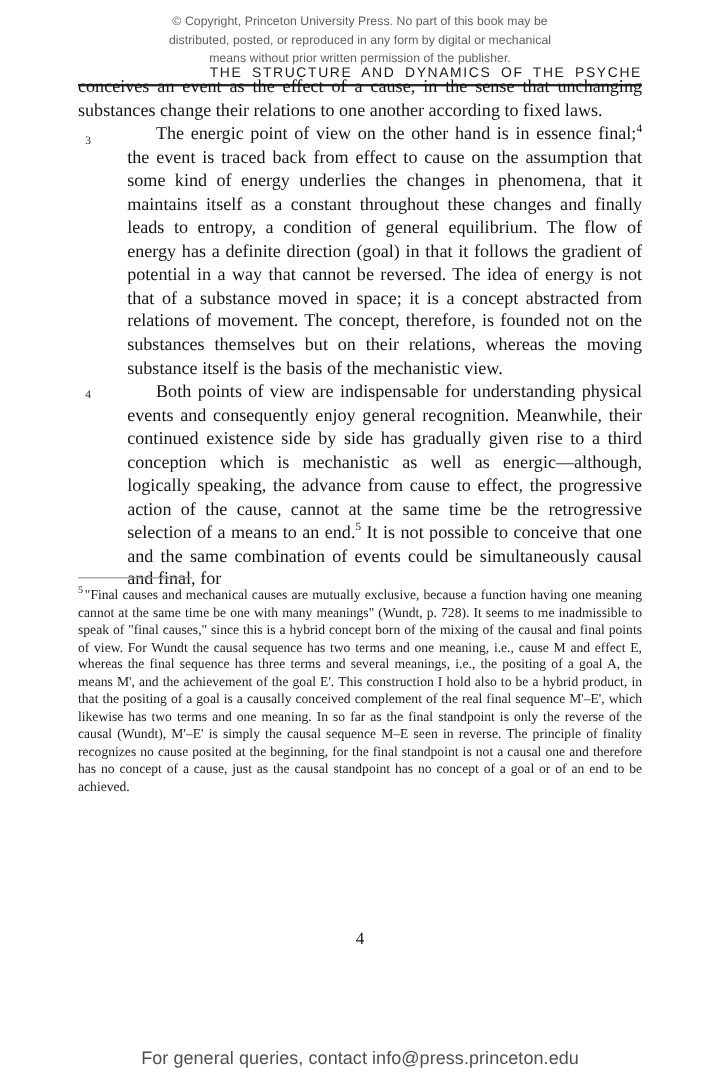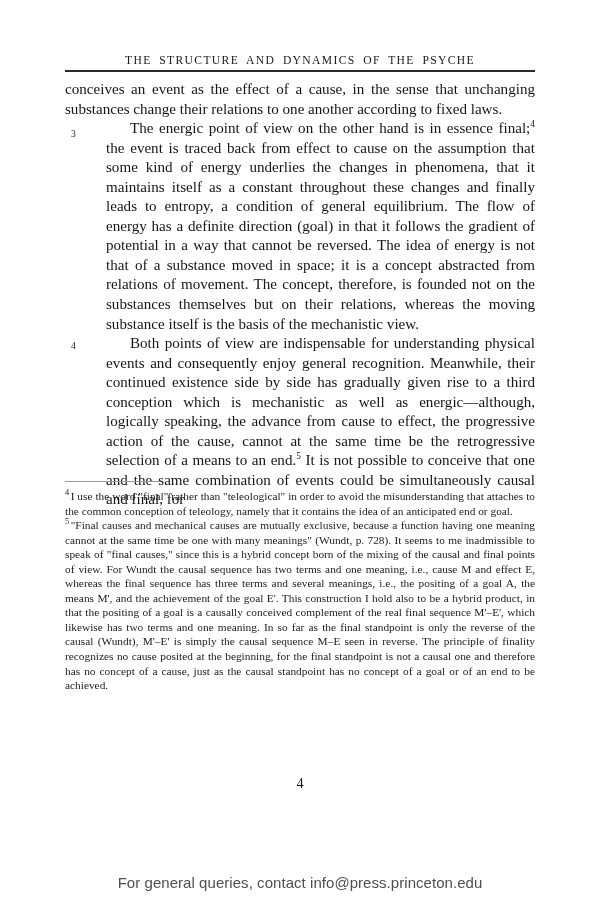--- a/index.html
+++ b/index.html
@@ -38,40 +38,40 @@
     letter-spacing: 0.05px;
   }
   .copyright-block div { white-space: nowrap; }
 
   
   .running-head {
     position: absolute;
     top: 54px;
     left: 65px;
     width: 470px;
-    text-align: center;
-    font-family: Liberation Serif, serif;
+    text-align: right;
+    font-family: Liberation Sans, sans-serif;
     font-size: 11.6px;
     letter-spacing: 1.35px;
     word-spacing: 3.4px;
     color: #1a1a1a;
   }
   .rule-head {
     position: absolute;
     top: 70px;
     left: 65px;
     width: 470px;
     height: 1.6px;
     background: #2a2a2a;
   }
 
   
   .body-col {
     position: absolute;
-    top: 80px;
+    top: 64px;
     left: 65px;
     width: 470px;
   }
   p.body-par {
     margin: 0;
     font-size: 15.1px;
     line-height: 19.55px;
     text-align: justify;
     text-justify: inter-word;
     color: #151515;
@@ -150,20 +150,25 @@
     font-size: 15px;
     color: #4f4f4f;
     letter-spacing: 0.05px;
   }
 </style>
 </head>
 <body>
 
 <div class="page">
 
+  <div class="copyright-block">
+    <div>© Copyright, Princeton University Press. No part of this book may be</div>
+    <div>distributed, posted, or reproduced in any form by digital or mechanical</div>
+    <div>means without prior written permission of the publisher.</div>
+  </div>
 
   <div class="running-head">THE STRUCTURE AND DYNAMICS OF THE PSYCHE</div>
   <div class="rule-head"></div>
 
   <div class="body-col">
 
     <p class="body-par runon"><span>conceives an event as the effect of a cause, in the sense that unchanging substances change their relations to one another according to fixed laws.</span></p>
 
     <p class="body-par">
       <span class="par-num lowered">3</span>
@@ -172,21 +177,20 @@
 
     <p class="body-par">
       <span class="par-num">4</span>
       <span class="first-line-indent"></span><span>Both points of view are indispensable for understanding physical events and consequently enjoy general recognition. Meanwhile, their continued existence side by side has gradually given rise to a third conception which is mechanistic as well as energic—although, logically speaking, the advance from cause to effect, the progressive action of the cause, cannot at the same time be the retrogressive selection of a means to an end.</span><sup class="fn-ref">5</sup><span> It is not possible to conceive that one and the same combination of events could be simultaneously causal and final, for</span>
     </p>
 
   </div>
 
   <div class="rule-foot"></div>
   <div class="footnotes">
-    <p><sup class="fn-mark">4</sup><span>I use the word "final" rather than "teleological" in order to avoid the misunderstanding that attaches to the common conception of teleology, namely that it contains the idea of an anticipated end or goal.</span></p>
     <p><sup class="fn-mark">5</sup><span>"Final causes and mechanical causes are mutually exclusive, because a function having one meaning cannot at the same time be one with many meanings" (Wundt, p. 728). It seems to me inadmissible to speak of "final causes," since this is a hybrid concept born of the mixing of the causal and final points of view. For Wundt the causal sequence has two terms and one meaning, i.e., cause M and effect E, whereas the final sequence has three terms and several meanings, i.e., the positing of a goal A, the means M', and the achievement of the goal E'. This construction I hold also to be a hybrid product, in that the positing of a goal is a causally conceived complement of the real final sequence M'–E', which likewise has two terms and one meaning. In so far as the final standpoint is only the reverse of the causal (Wundt), M'–E' is simply the causal sequence M–E seen in reverse. The principle of finality recognizes no cause posited at the beginning, for the final standpoint is not a causal one and therefore has no concept of a cause, just as the causal standpoint has no concept of a goal or of an end to be achieved.</span></p>
   </div>
 
   <div class="folio">4</div>
 
   <div class="footer-query">For general queries, contact info@press.princeton.edu</div>
 
 </div>
 
 </body></html>

